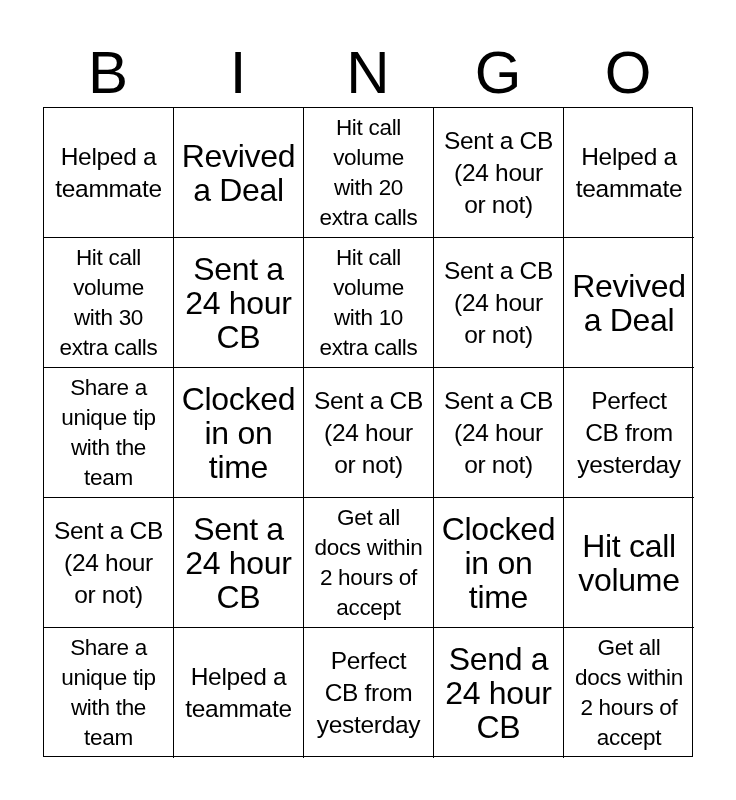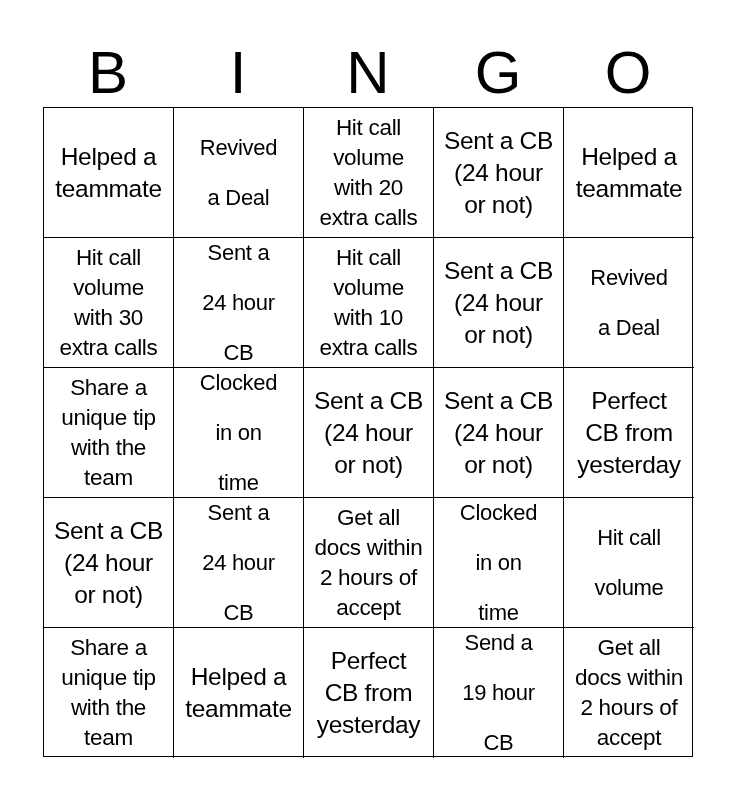--- a/index.html
+++ b/index.html
@@ -13,21 +13,21 @@
             display: grid; grid-template-columns: repeat(5, 130px); grid-template-rows: repeat(5, 130px);
             box-sizing: border-box; border: 1px solid #000; }
     .cell { box-sizing: border-box; border-right: 1px solid #000; border-bottom: 1px solid #000;
             display: flex; align-items: center; justify-content: center; text-align: center;
             padding: 0 2px; overflow: hidden; }
     .cell.c5 { border-right: none; }
     .cell.r5 { border-bottom: none; }
     .cell span { display: block; white-space: pre-line; }
     .sz-s { font-size: 22.5px; line-height: 30px; letter-spacing: -0.3px; }
     .sz-m { font-size: 24.5px; line-height: 32px; letter-spacing: -0.3px; }
-    .sz-l { font-size: 22px; line-height: 50px; letter-spacing: -0.3px; }
+    .sz-l { font-size: 32px; line-height: 34px; letter-spacing: -0.3px; }
   </style>
 </head>
 <body>
 
 <div class="header">
   <div class="letter">B</div>
   <div class="letter">I</div>
   <div class="letter">N</div>
   <div class="letter">G</div>
   <div class="letter">O</div>
@@ -144,21 +144,21 @@
       <span class="sz-m">Helped a
 teammate</span>
     </div>
     <div class="cell r5">
       <span class="sz-m">Perfect
 CB from
 yesterday</span>
     </div>
     <div class="cell r5">
       <span class="sz-l">Send a
-19 hour
+24 hour
 CB</span>
     </div>
     <div class="cell c5 r5">
       <span class="sz-s">Get all
 docs within
 2 hours of
 accept</span>
     </div>
   </div>
 

